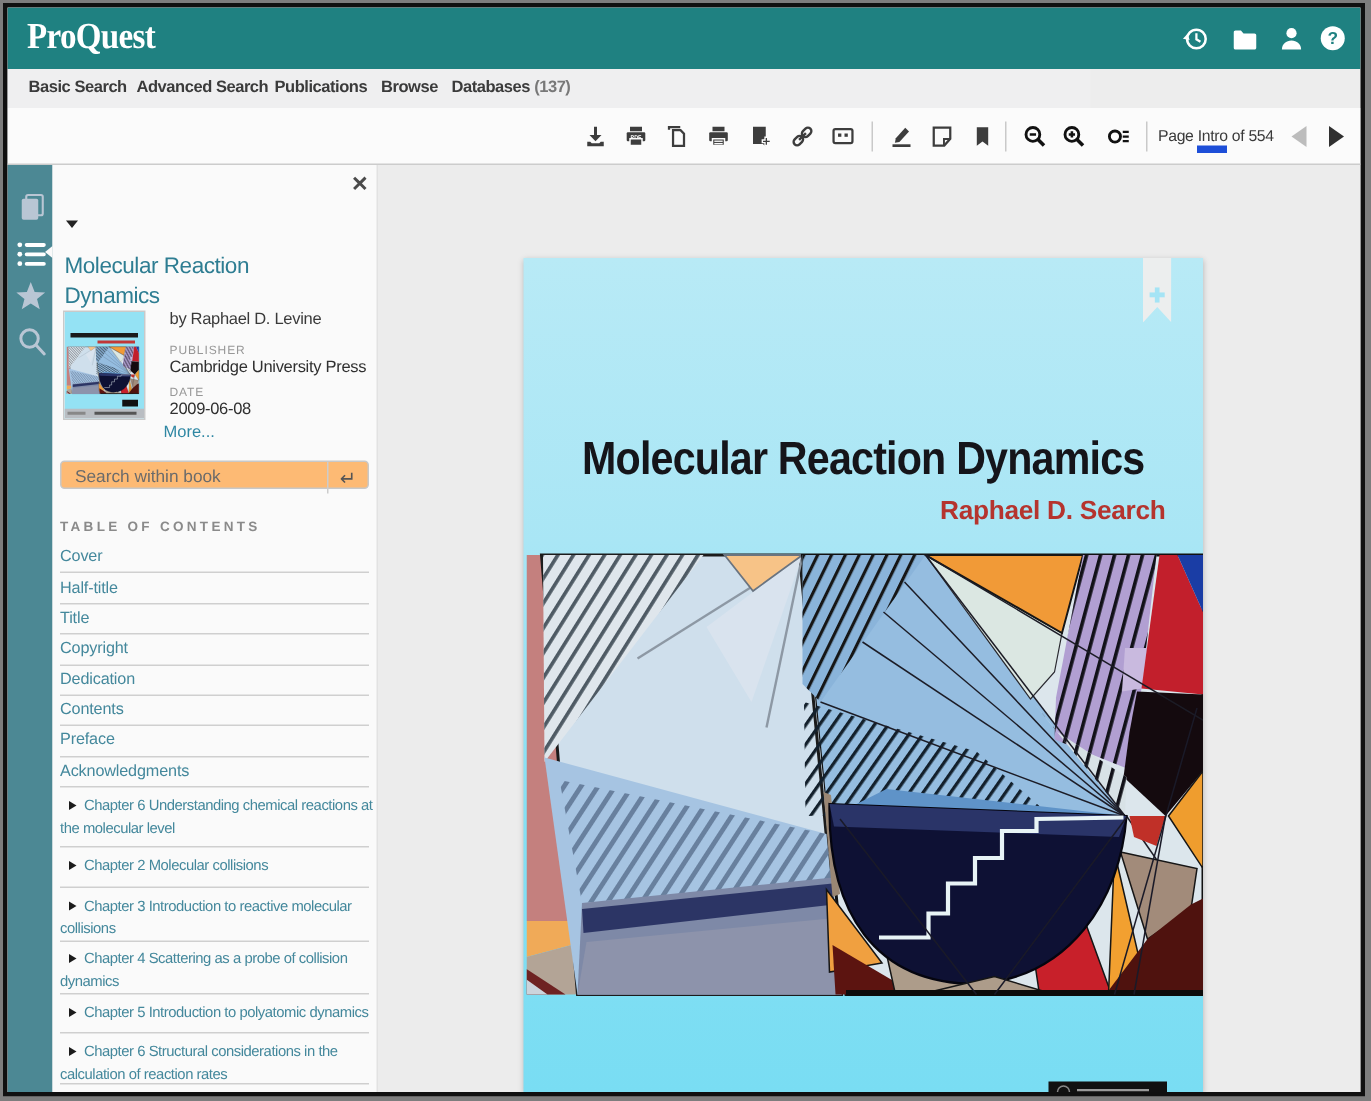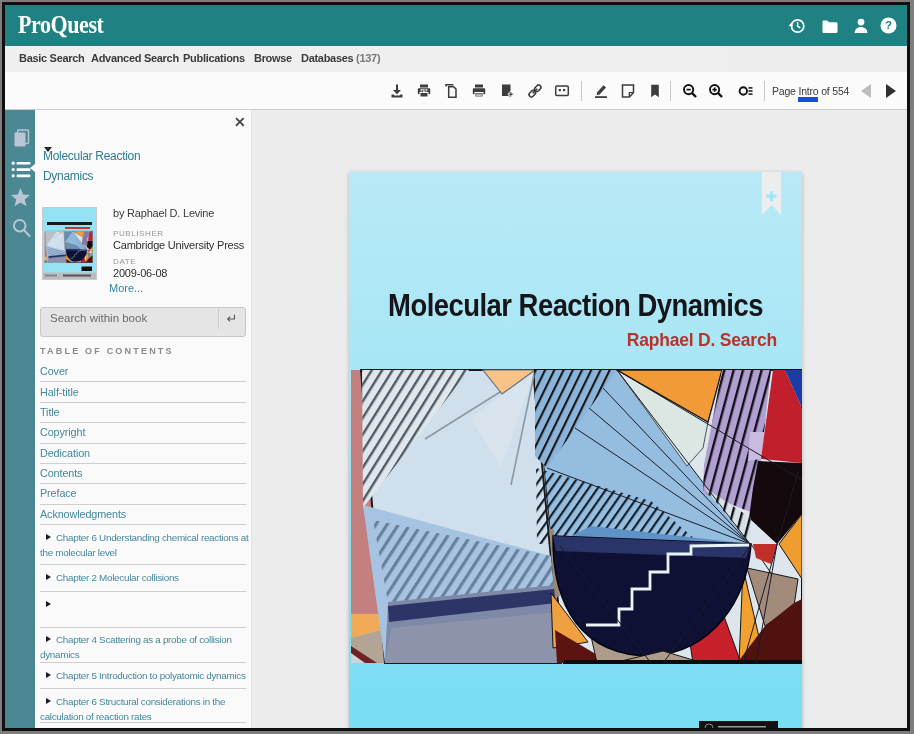--- a/index.html
+++ b/index.html
@@ -165,42 +165,42 @@
       </svg>
     <svg class="abs" style="left:6px;top:107px" width="21" height="22" viewBox="0 0 21 22">
         <circle cx="8.7" cy="8.7" r="5.8" fill="none" stroke="#b9c6d4" stroke-width="2"></circle>
         <path d="M13 13l5.5 6" stroke="#b9c6d4" stroke-width="2" stroke-linecap="round"></path>
       </svg>
   </div>
   <div id="notch" class="abs" style="left:25px;top:159px;width:0;height:0;border-right:5px solid #fafafa;border-top:4.5px solid transparent;border-bottom:4.5px solid transparent"></div>
   <div id="panel">
     <div class="abs" style="left:199px;top:4px;font-size:14px;font-weight:bold;color:#4a4a4a">✕</div>
     <div class="abs" style="left:9px;top:37px;width:0;height:0;border-top:5px solid #222;border-left:4px solid transparent;border-right:4px solid transparent"></div>
-    <div class="abs" style="left:8px;top:37px;font-size:12px;letter-spacing:-0.3px;line-height:19.5px;color:#2e7d92">Molecular Reaction<br>Dynamics</div>
+    <div class="abs" style="left:8px;top:58px;font-size:15px;letter-spacing:-0.3px;line-height:19.5px;color:#2e7d92">Molecular Reaction<br>Dynamics</div>
     <div class="abs" style="left:7px;top:97px;width:55px;height:73px;background:#fff;border:1px solid #c9c9c9">
       <svg width="53" height="71" viewBox="0 0 53 71">
         <rect width="53" height="71" fill="#94e2f4"></rect>
         <rect x="4" y="14" width="45" height="3" fill="#1a1a1a"></rect>
         <rect x="22" y="19" width="25" height="2" fill="#c03838"></rect>
         <g transform="translate(1.5,23) scale(0.1065)">
             <use href="#artg"></use>
           </g>
         <rect x="38.5" y="58.5" width="10.5" height="4.5" fill="#111"></rect>
         <rect x="0" y="64.5" width="53" height="6.5" fill="#b9bdc2"></rect>
         <rect x="2" y="66.5" width="12" height="2" fill="#888"></rect>
         <rect x="20" y="66.5" width="28" height="2" fill="#555"></rect>
       </svg>
     </div>
     <div class="abs" style="left:78px;top:97px;font-size:11px;letter-spacing:-0.2px;color:#3a3a3a;white-space:nowrap">by Raphael D. Levine</div>
     <div class="lbl" style="top:119px">PUBLISHER</div>
     <div class="val" style="top:129px">Cambridge University Press</div>
     <div class="lbl" style="top:147px">DATE</div>
     <div class="val" style="top:157px">2009-06-08</div>
     <div class="abs" style="left:74px;top:172px;font-size:11px;color:#2f87a3">More...</div>
-    <div class="abs" style="left:5px;top:197px;width:206px;height:30px;background:#e5e5e5;border:1px solid #c8c8c8;border-radius:3px">
+    <div class="abs" style="left:5px;top:197px;width:206px;height:19px;background:#fdba74;border:1px solid #c8c8c8;border-radius:3px">
       <div class="abs" style="left:9px;top:4px;font-size:11.5px;color:#6b6b6b">Search within book</div>
       <div class="abs" style="right:0;top:0;width:27px;height:21px;border-left:1px solid #ccc;text-align:center;font-size:13px;color:#555;line-height:21px">↵</div>
     </div>
     <div class="abs" style="left:5px;top:236px;font-size:9px;letter-spacing:2.2px;color:#8a8a8a;font-weight:bold">TABLE OF CONTENTS</div>
     <div class="toctxt" style="left:5px;top:254px">Cover</div>
       <div class="tocsep" style="top:271px"></div>
     <div class="toctxt" style="left:5px;top:275px">Half-title</div>
       <div class="tocsep" style="top:292px"></div>
     <div class="toctxt" style="left:5px;top:295px">Title</div>
       <div class="tocsep" style="top:312px"></div>
@@ -214,20 +214,21 @@
       <div class="tocsep" style="top:394px"></div>
     <div class="toctxt" style="left:5px;top:397px">Acknowledgments</div>
       <div class="tocsep" style="top:414px"></div>
     <div class="tri" style="left:11px;top:424px"></div>
     <div class="toctxt chap" style="left:5px;top:420px">Chapter 6 Understanding chemical reactions at the molecular level</div>
       <div class="tocsep" style="top:454px"></div>
     <div class="tri" style="left:11px;top:464px"></div>
     <div class="toctxt chap" style="left:5px;top:460px">Chapter 2 Molecular collisions</div>
       <div class="tocsep" style="top:481px"></div>
     <div class="tri" style="left:11px;top:491px"></div>
+    <div class="toctxt chap" style="left:5px;top:487px">Chapter 3 Introduction to reactive molecular collisions</div>
       <div class="tocsep" style="top:517px"></div>
     <div class="tri" style="left:11px;top:526px"></div>
     <div class="toctxt chap" style="left:5px;top:522px">Chapter 4 Scattering as a probe of collision dynamics</div>
       <div class="tocsep" style="top:552px"></div>
     <div class="tri" style="left:11px;top:562px"></div>
     <div class="toctxt chap" style="left:5px;top:558px">Chapter 5 Introduction to polyatomic dynamics</div>
       <div class="tocsep" style="top:578px"></div>
     <div class="tri" style="left:11px;top:588px"></div>
     <div class="toctxt chap" style="left:5px;top:584px">Chapter 6 Structural considerations in the calculation of reaction rates</div>
       <div class="tocsep" style="top:612px"></div>

